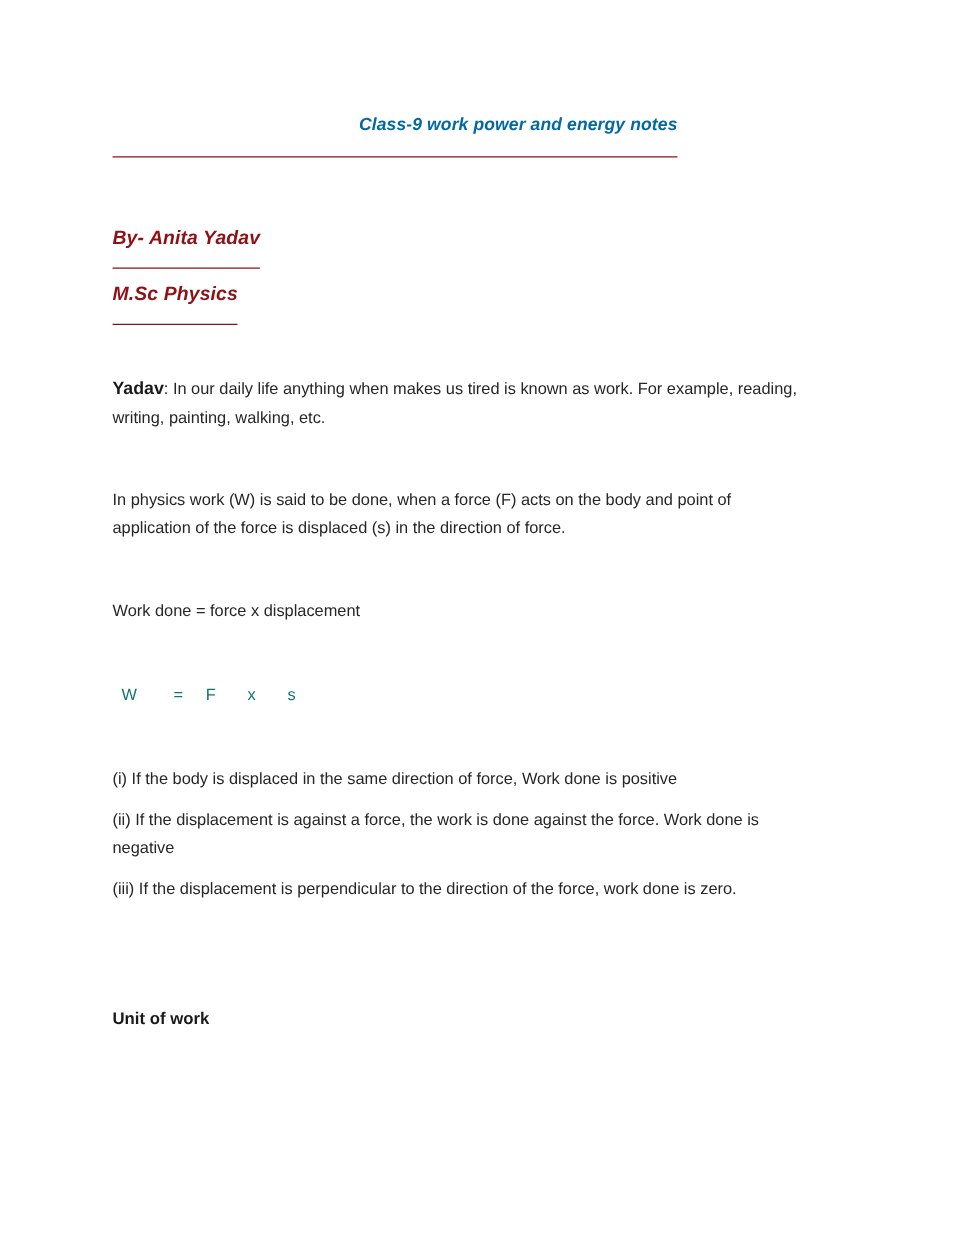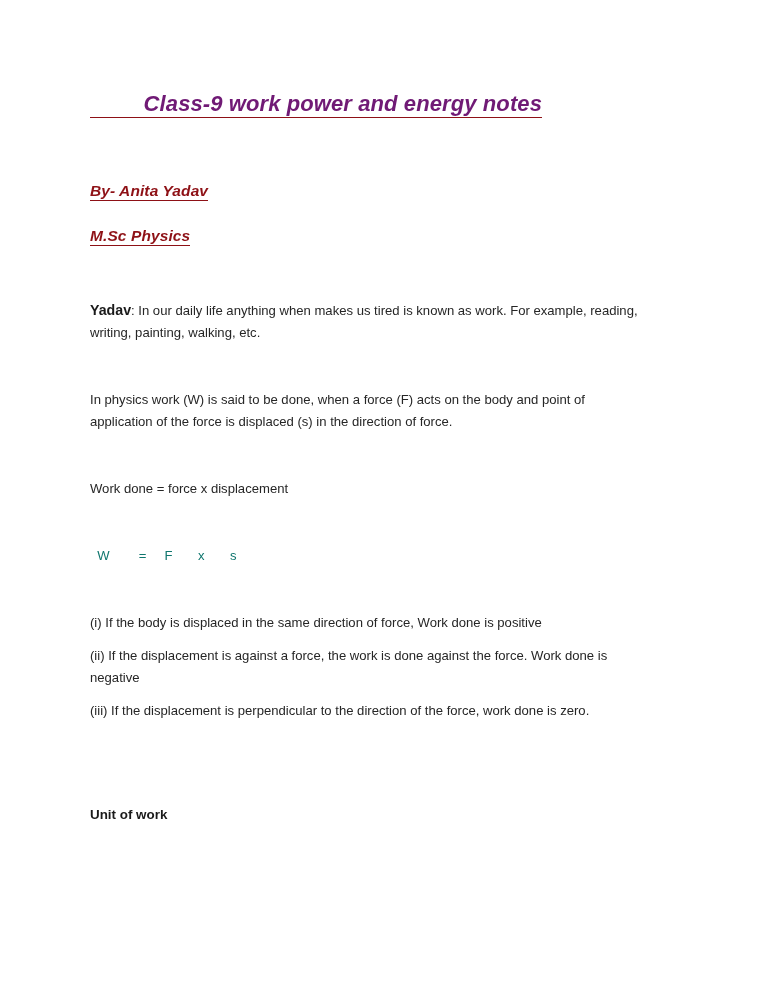--- a/index.html
+++ b/index.html
@@ -24,47 +24,47 @@
     background: #ffffff;
     overflow: hidden;
   }
 
   
   .doc-title {
     position: absolute;
     left: 90px;
     top: 91px;
     width: 452px;
-    font-size: 22px;
+    font-size: 14px;
     font-weight: bold;
     font-style: italic;
-    color: #701a75;
+    color: #0369a1;
     text-align: right;
     letter-spacing: 0.1px;
     border-bottom: 1.6px solid #8E1116;
-    padding-bottom: 1px;
+    padding-bottom: 18px;
     white-space: nowrap;
     line-height: 1.15;
   }
 
   
   .red-heading {
     position: absolute;
     left: 90px;
     font-size: 15.5px;
     font-weight: bold;
     font-style: italic;
     color: #8E1116;
     letter-spacing: 0.1px;
     white-space: nowrap;
     line-height: 1.15;
   }
   .red-heading .ul {
     border-bottom: 1.5px solid #8E1116;
-    padding-bottom: 1px;
+    padding-bottom: 15px;
   }
   #author-line  { top: 182px; }
   #degree-line  { top: 227px; }
 
   
   .body-block {
     position: absolute;
     left: 90px;
     font-size: 13.1px;
     color: #262626;

